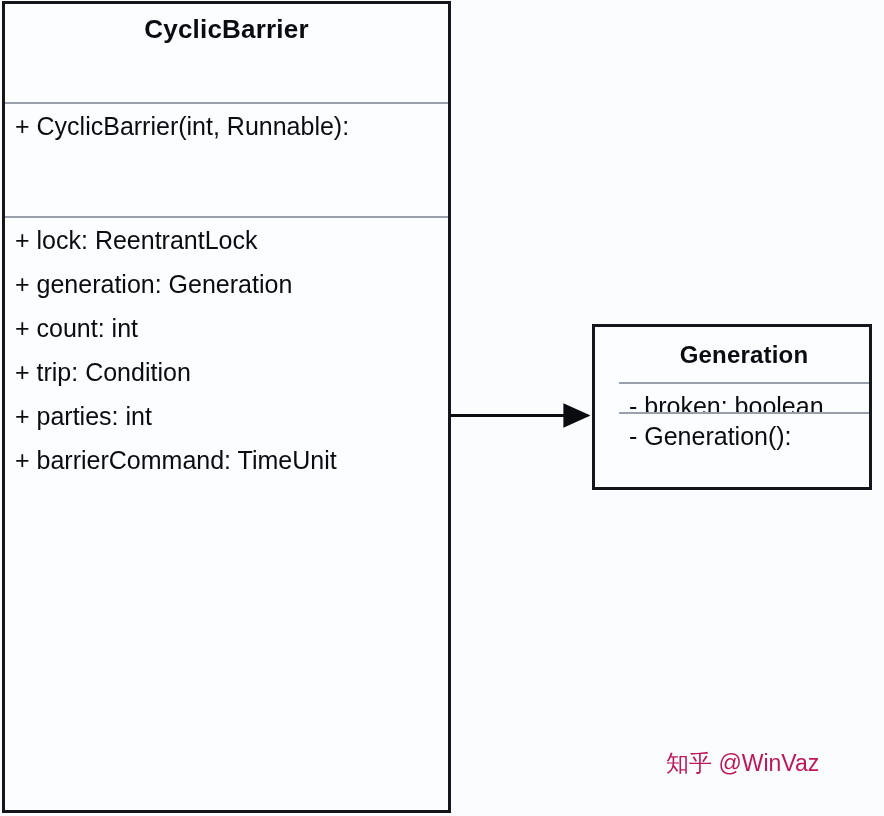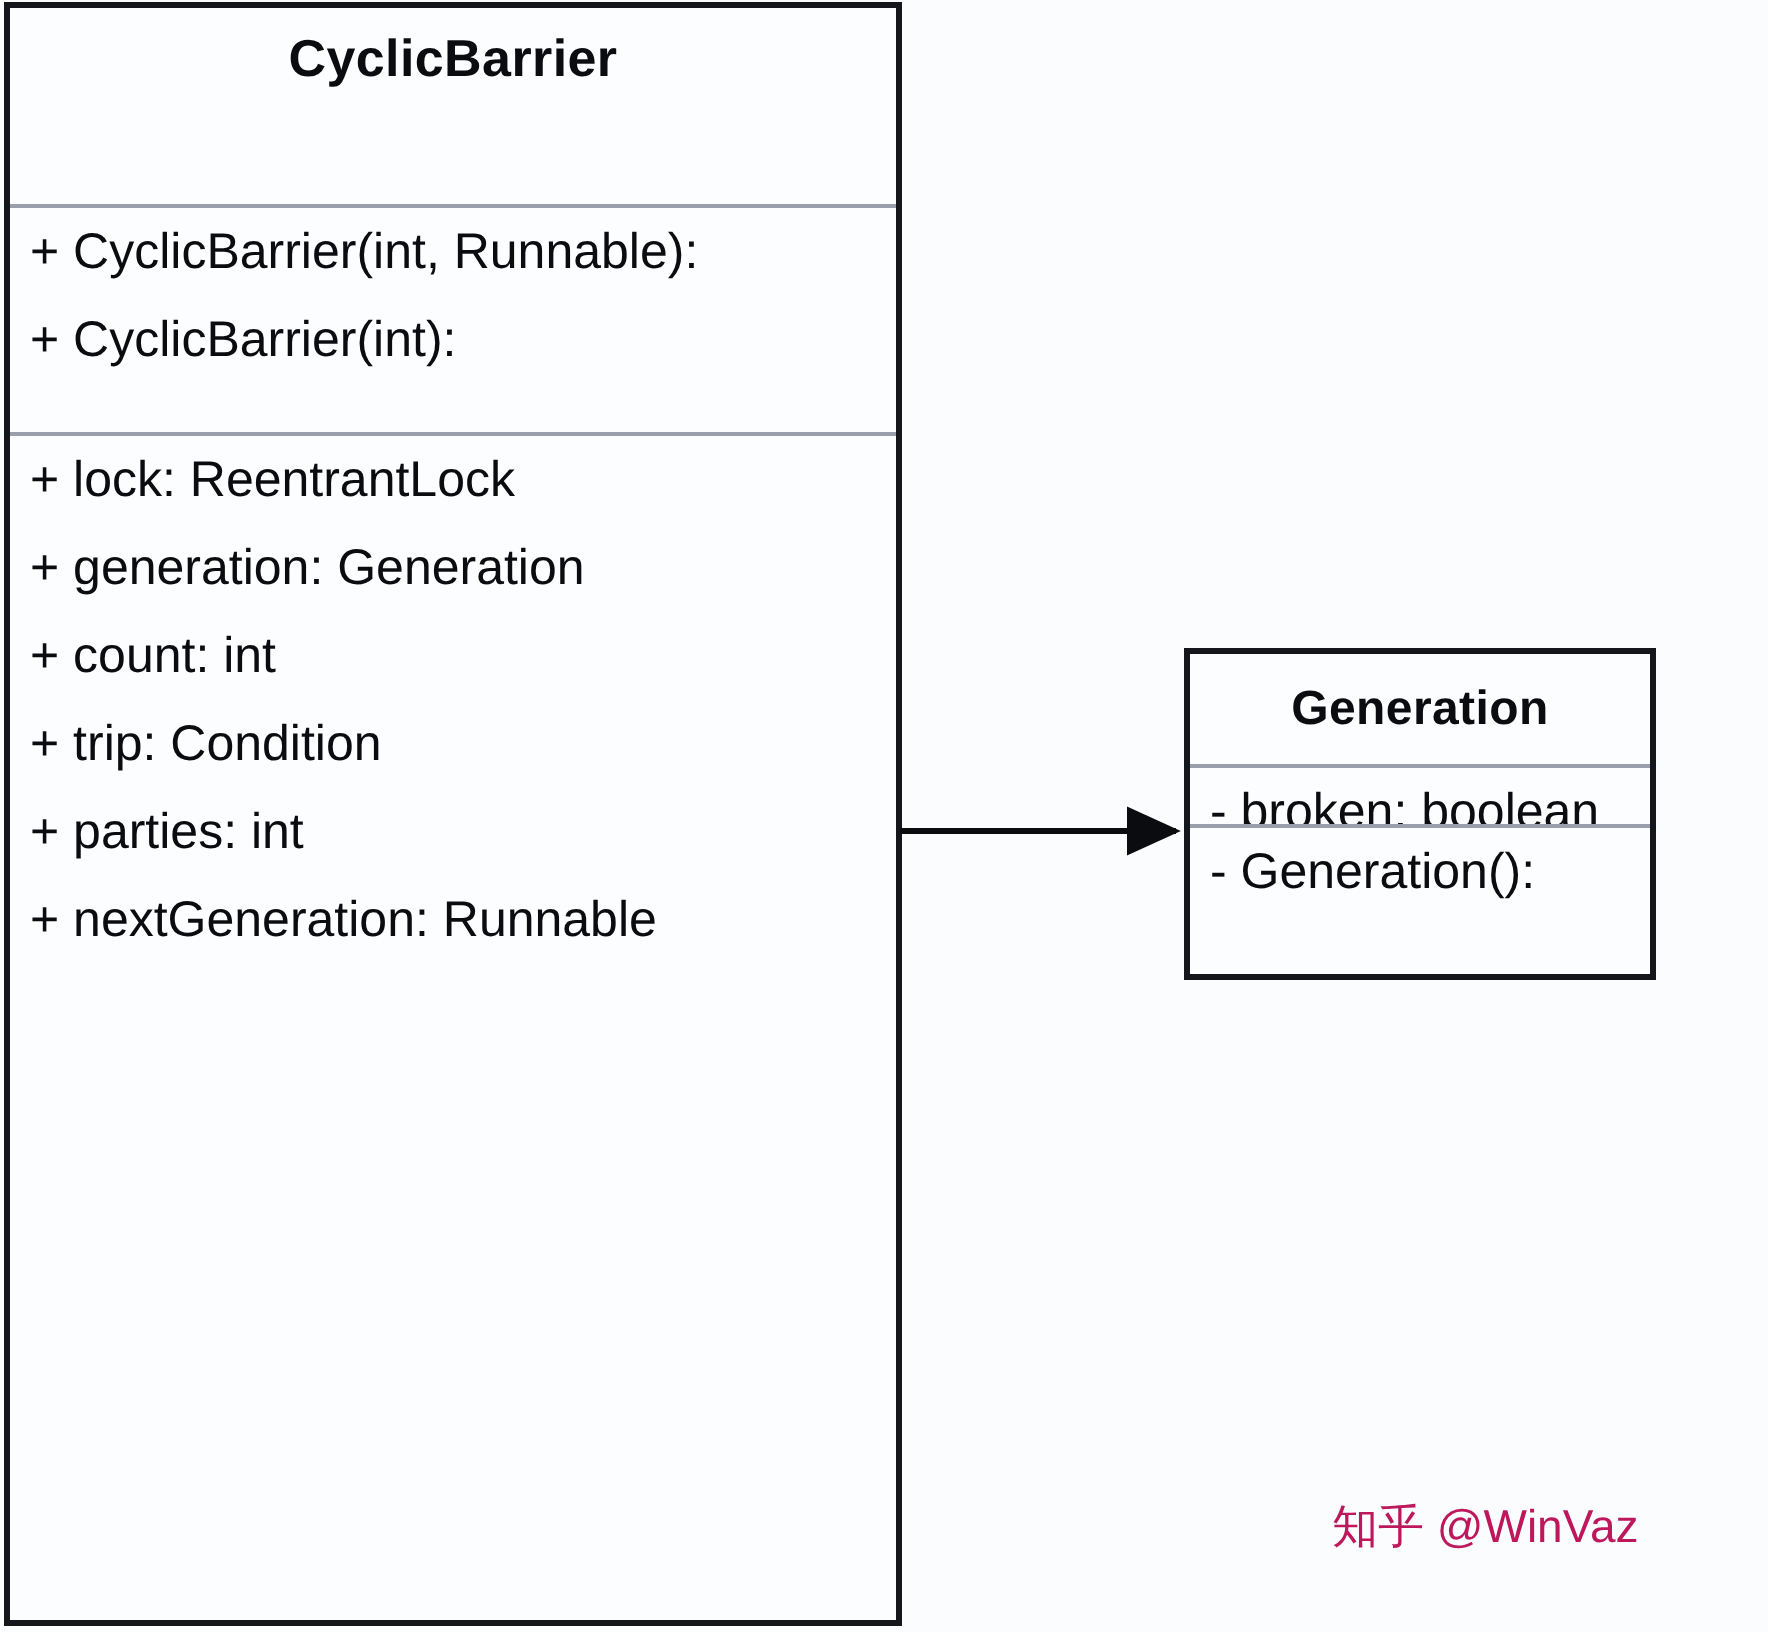--- a/index.html
+++ b/index.html
@@ -74,22 +74,23 @@
   #class-cyclicbarrier .uml-row {
     font-size: 25px;
     line-height: 44px;
     height: 44px;
   }
 
   
   #class-generation {
     left: 592px;
     top: 324px;
-    width: 236px;
+    width: 280px;
     height: 166px;
+    padding-left: 24px;
   }
   #class-generation .uml-title {
     height: 55px;
     line-height: 55px;
     font-size: 24px;
   }
   #class-generation .uml-compartment {
     padding: 0 0 0 10px;
   }
   #gen-constructors { height: 72px; padding-top: 13px; }
@@ -125,30 +126,29 @@
 <body>
 
 <div id="canvas">
 
   <div class="uml-class" id="class-cyclicbarrier">
 
     <div class="uml-title">CyclicBarrier</div>
 
     <div class="uml-compartment" id="cb-constructors">
       <div class="uml-row">+ CyclicBarrier(int, Runnable):</div>
-      <div class="uml-row">+ CyclicBarrier(int):</div>
     </div>
 
     <div class="uml-compartment" id="cb-fields">
       <div class="uml-row">+ lock: ReentrantLock</div>
       <div class="uml-row">+ generation: Generation</div>
       <div class="uml-row">+ count: int</div>
       <div class="uml-row">+ trip: Condition</div>
       <div class="uml-row">+ parties: int</div>
-      <div class="uml-row">+ nextGeneration: Runnable</div>
+      <div class="uml-row">+ barrierCommand: TimeUnit</div>
     </div>
 
   </div>
 
   <div class="uml-class" id="class-generation">
 
     <div class="uml-title">Generation</div>
 
     <div class="uml-compartment" id="gen-fields">
       <div class="uml-row">- broken: boolean</div>

